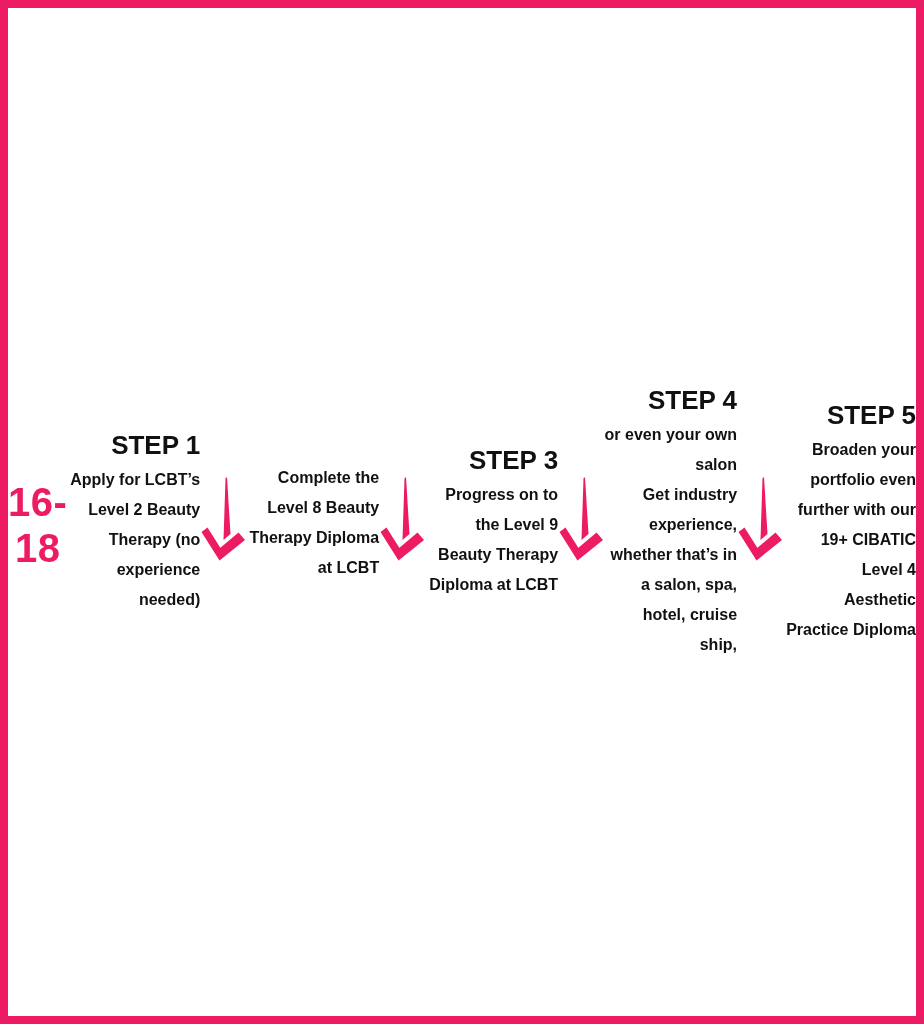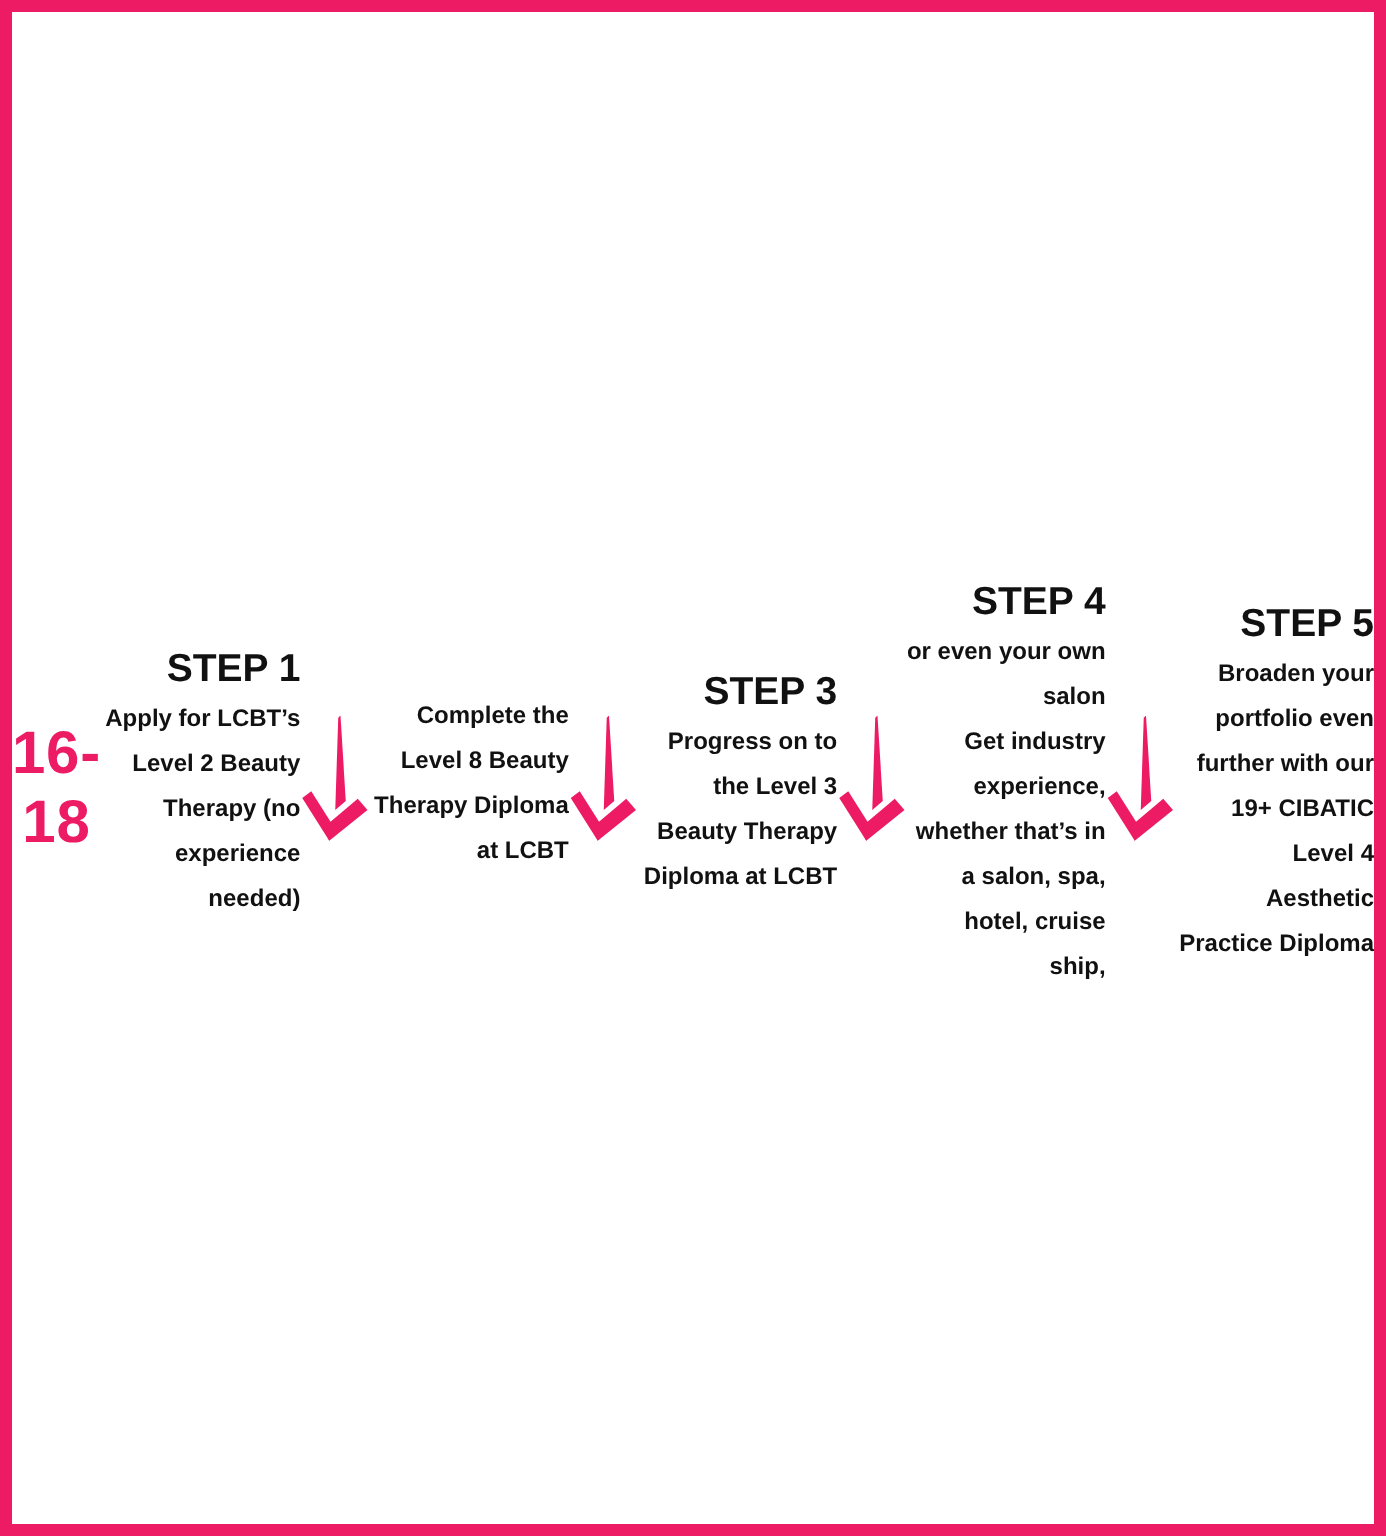--- a/index.html
+++ b/index.html
@@ -85,21 +85,21 @@
   <div class="arrow-wrap">
     <svg viewBox="0 0 46 84" aria-hidden="true">
       <path d="M27,0 L30.5,57 L23.5,63 L25.5,1.5 Z"></path>
       <path d="M1.5,55 L7.5,50.5 L23,75 L19.5,83.5 Z"></path>
       <path d="M19.5,83.5 L16,74.5 L38.5,55.5 L45,63 Z"></path>
     </svg>
   </div>
 
   <div class="step">
     <div class="step-label">STEP 3</div>
-    <div class="step-line">Progress on to the Level 3 Beauty Therapy Diploma at LCBT</div>
+    <div class="step-line">Progress on to the Level 9 Beauty Therapy Diploma at LCBT</div>
   </div>
 
   <div class="arrow-wrap">
     <svg viewBox="0 0 46 84" aria-hidden="true">
       <path d="M27,0 L30.5,57 L23.5,63 L25.5,1.5 Z"></path>
       <path d="M1.5,55 L7.5,50.5 L23,75 L19.5,83.5 Z"></path>
       <path d="M19.5,83.5 L16,74.5 L38.5,55.5 L45,63 Z"></path>
     </svg>
   </div>
 

